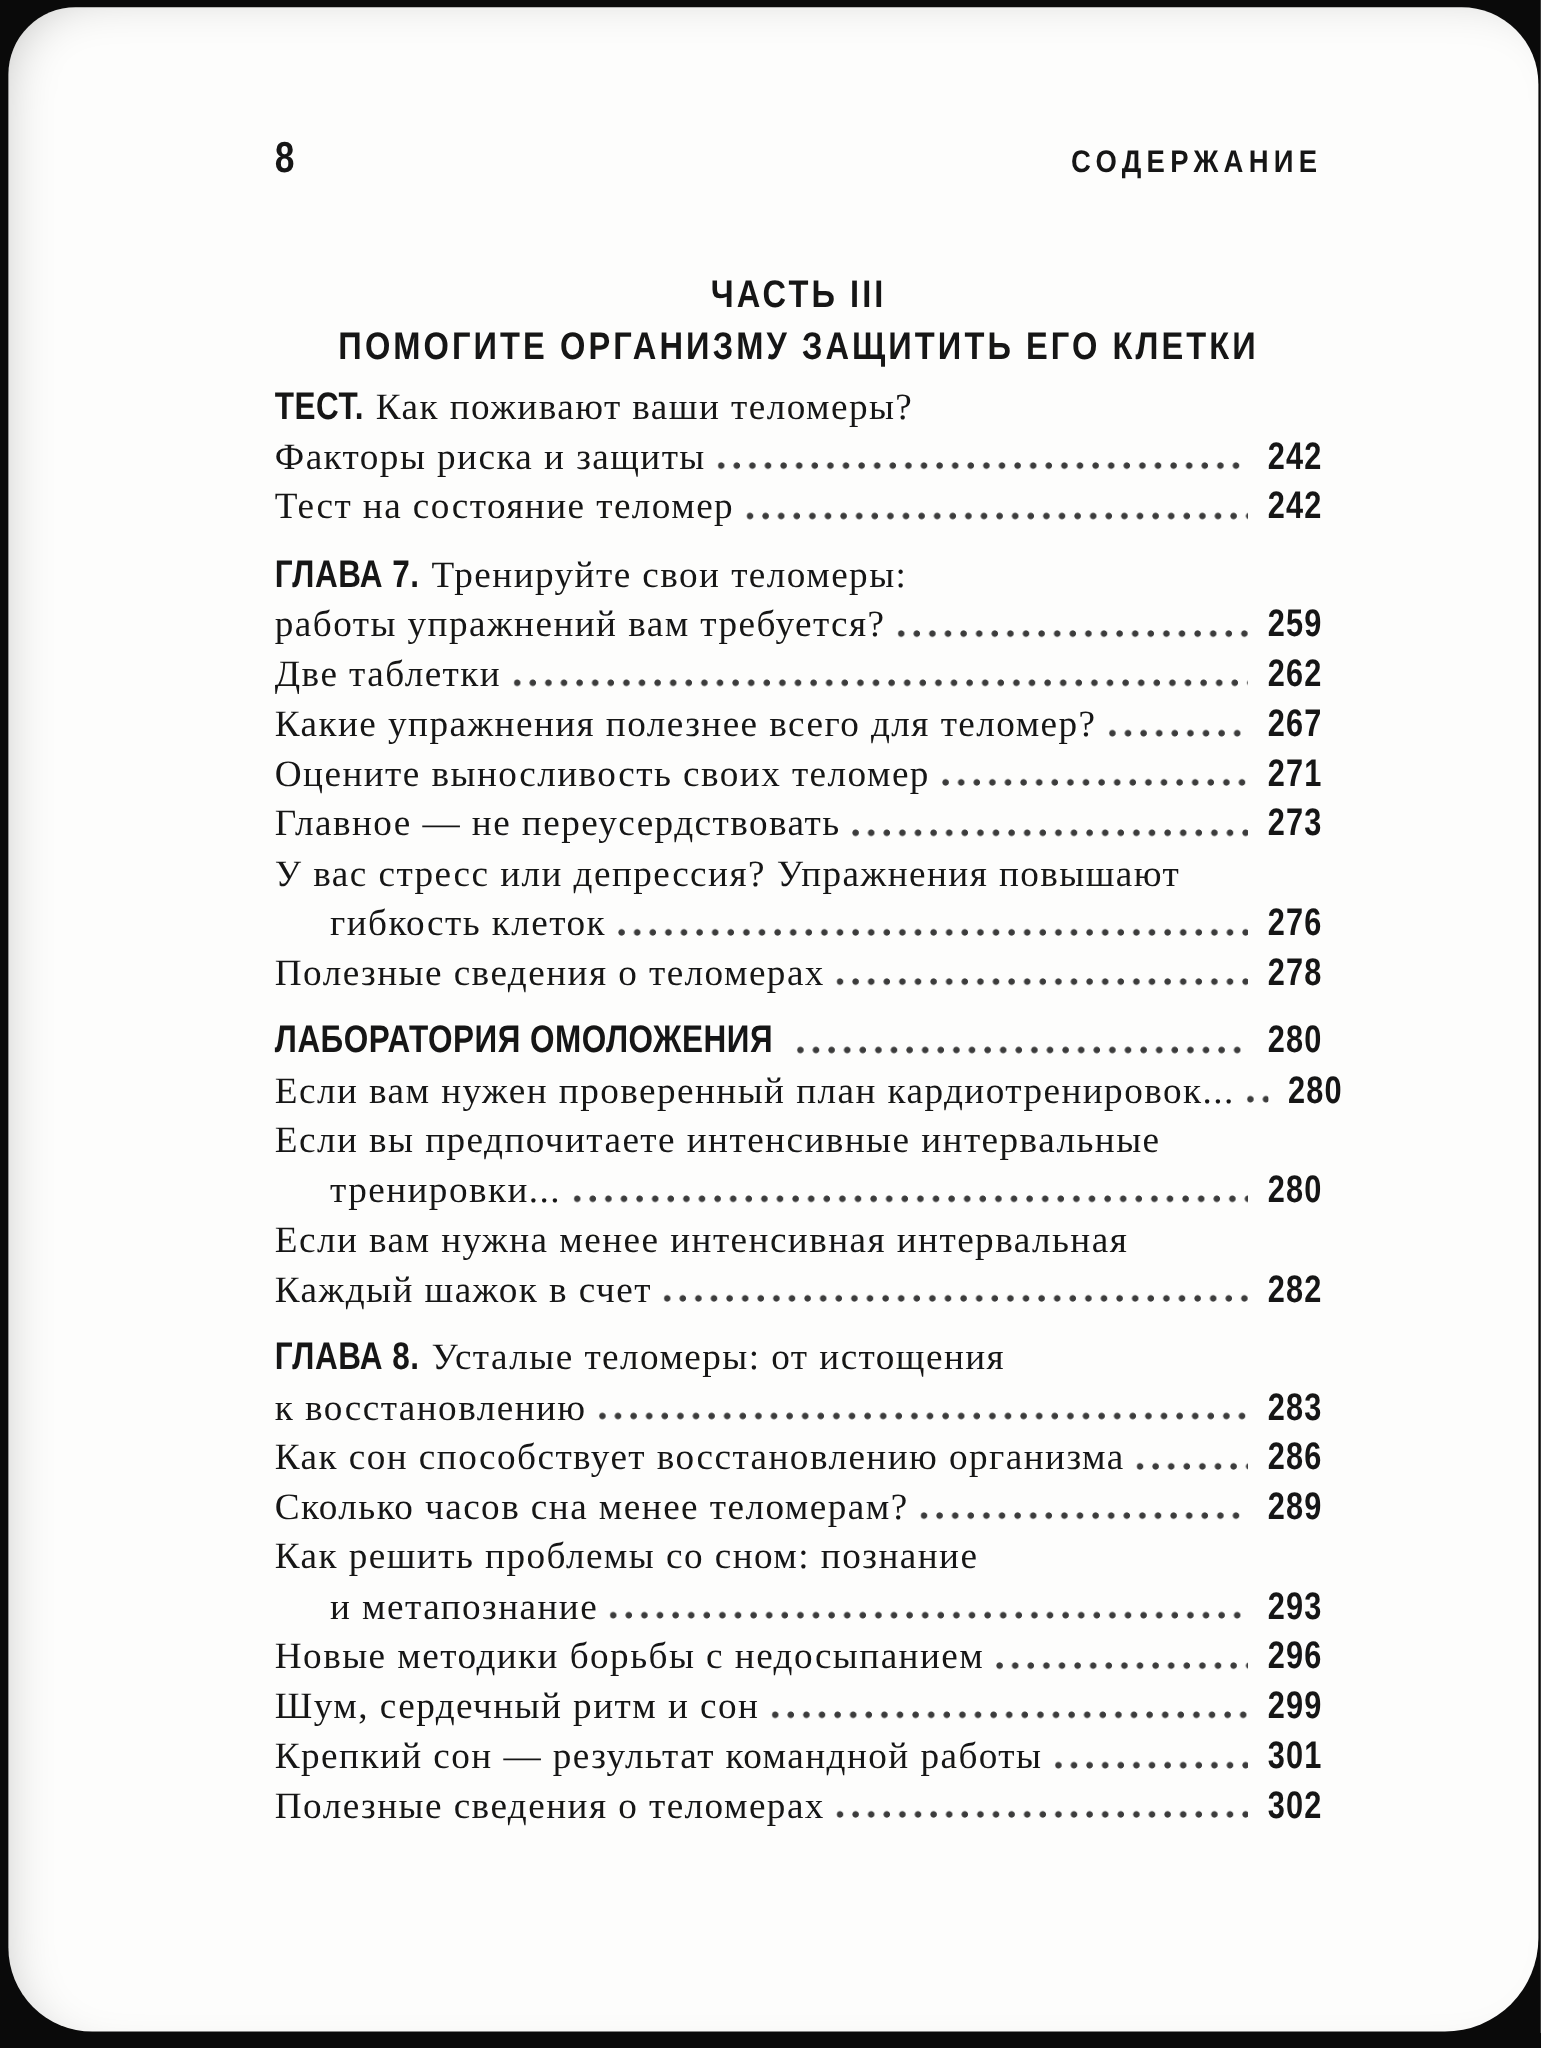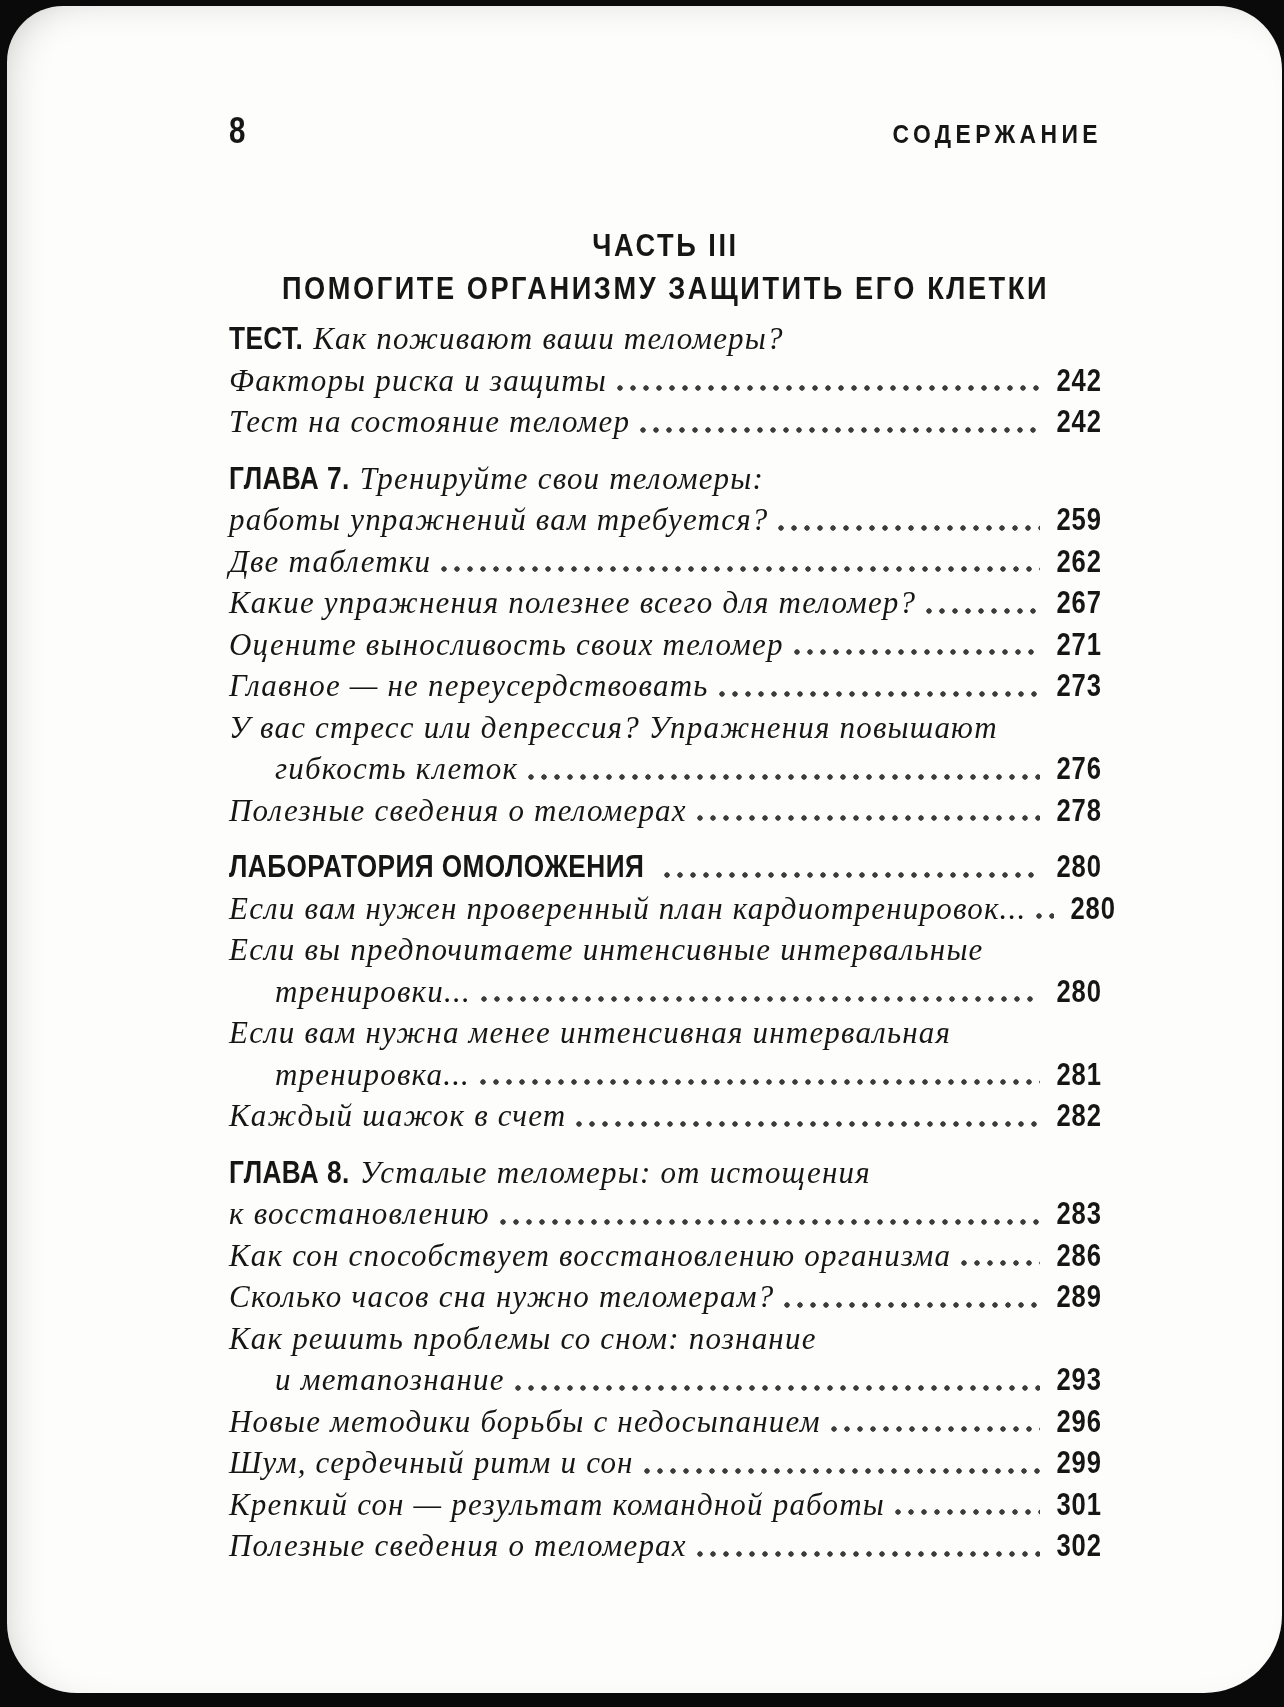--- a/index.html
+++ b/index.html
@@ -28,21 +28,21 @@
         font-family:"Liberation Sans",sans-serif;font-weight:700;font-size:32px;line-height:43px;margin-top:26px;}
   .part .line{display:block;letter-spacing:3px;transform:scaleX(.85);transform-origin:center;}
 
   
   .toc{position:absolute;top:312px;left:0;right:0;}
   .section + .section{margin-top:15px;}
   .row{display:flex;align-items:center;line-height:41.5px;font-size:31px;letter-spacing:1.2px;white-space:nowrap;}
   .row.indent{padding-left:46px;}
   .label{font-family:"Liberation Sans",sans-serif;font-weight:700;font-size:32px;letter-spacing:.5px;
          display:inline-block;transform:scaleX(.82);transform-origin:left center;flex:0 0 auto;}
-  .text{flex:0 0 auto;font-style:italic;}
+  .text{flex:0 0 auto;}
   .leader{flex:1 1 20px;align-self:stretch;min-width:18px;margin-left:10px;margin-right:4px;
           background-image:radial-gradient(circle at 3px 3px,var(--leader-dot) 2.4px,rgba(0,0,0,0) 3px);
           background-size:13px 6px;background-repeat:repeat-x;background-position:left calc(100% - 10px);}
   .num{font-family:"Liberation Sans",sans-serif;font-weight:700;font-size:32px;flex:0 0 auto;
        min-width:58px;text-align:right;display:inline-block;transform:scaleX(.8);transform-origin:right center;}
 </style>
 </head>
 <body>
 
 <div class="page">
@@ -134,25 +134,20 @@
             <span class="text">Если вы предпочитаете интенсивные интервальные</span>
           </div>
           <div class="row indent">
             <span class="text">тренировки...</span>
             <span class="leader"></span>
             <span class="num">280</span>
           </div>
           <div class="row">
             <span class="text">Если вам нужна менее интенсивная интервальная</span>
           </div>
-          <div class="row indent">
-            <span class="text">тренировка...</span>
-            <span class="leader"></span>
-            <span class="num">281</span>
-          </div>
           <div class="row">
             <span class="text">Каждый шажок в счет</span>
             <span class="leader"></span>
             <span class="num">282</span>
           </div>
         </div>
         <div class="section">
           <div class="row">
             <span class="label condense" style="margin-right: -16.46px;">ГЛАВА 8.</span>
             <span class="text">Усталые теломеры: от истощения</span>
@@ -161,21 +156,21 @@
             <span class="text">к восстановлению</span>
             <span class="leader"></span>
             <span class="num">283</span>
           </div>
           <div class="row">
             <span class="text">Как сон способствует восстановлению организма</span>
             <span class="leader"></span>
             <span class="num">286</span>
           </div>
           <div class="row">
-            <span class="text">Сколько часов сна нужно теломерам?</span>
+            <span class="text">Сколько часов сна менее теломерам?</span>
             <span class="leader"></span>
             <span class="num">289</span>
           </div>
           <div class="row">
             <span class="text">Как решить проблемы со сном: познание</span>
           </div>
           <div class="row indent">
             <span class="text">и метапознание</span>
             <span class="leader"></span>
             <span class="num">293</span>

